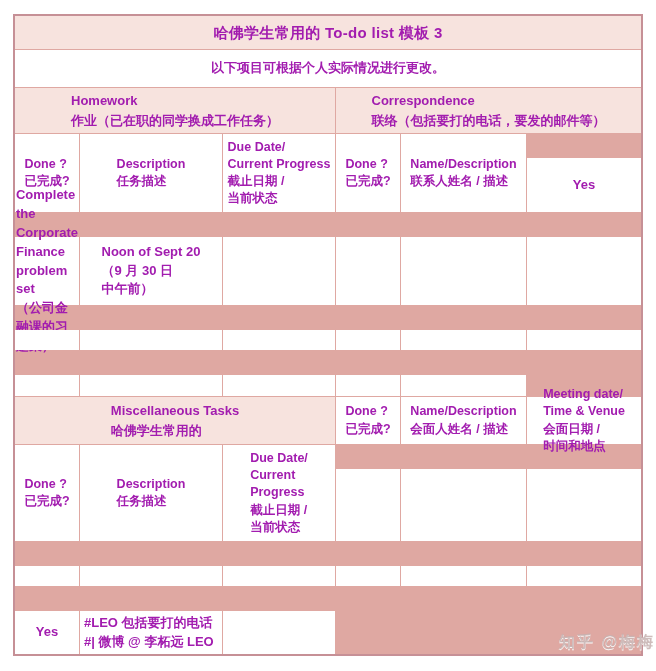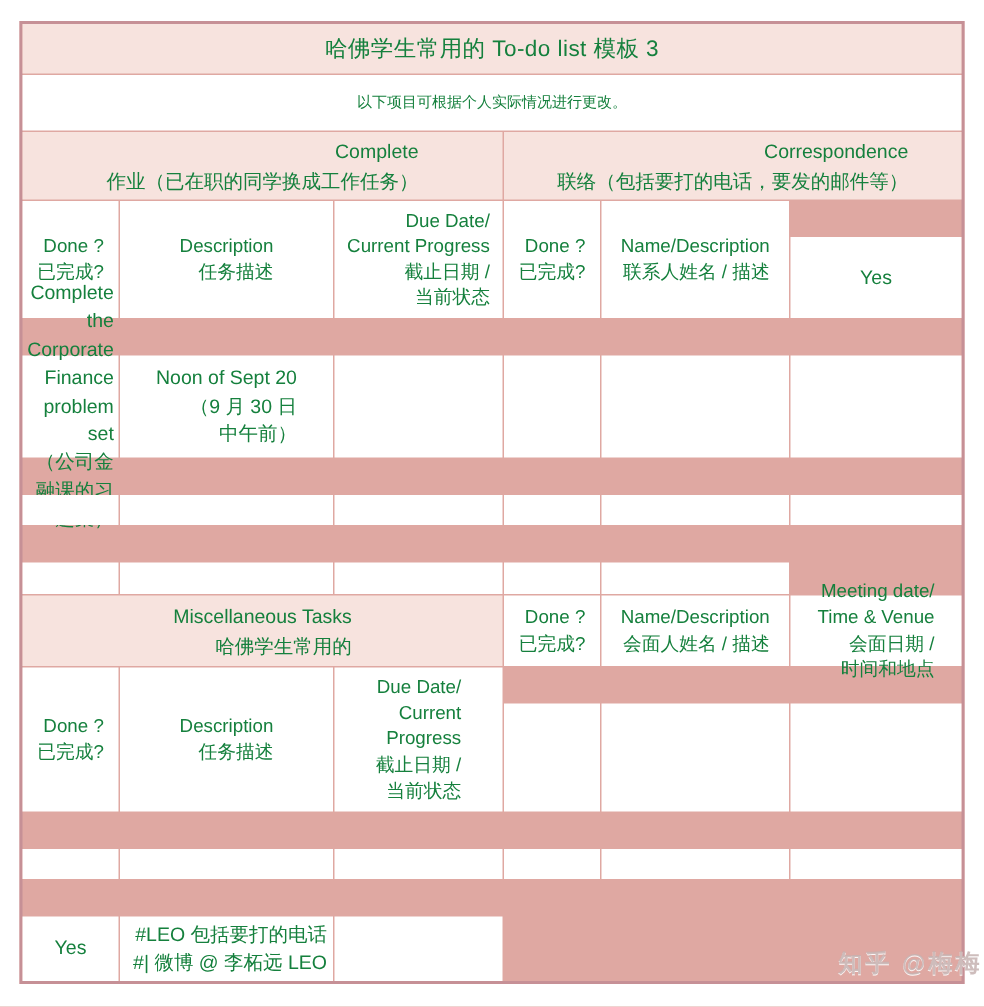--- a/index.html
+++ b/index.html
@@ -13,51 +13,51 @@
     display:grid;
     grid-template-columns:64px 142px 112px 64px 125px 114px;
     grid-template-rows:33px 37px 45px 78px 92px 44px 45px 47px 96px 44px 67px;
     gap:1px;
     background:#dfa8a2;            
     border:2px solid #c69096;      
   }
   .cell{
     background:#ffffff;
     display:flex;align-items:center;justify-content:center;
-    text-align:right;white-space:pre-line;
-    color:#15803d;font-weight:400;
+    text-align:left;white-space:pre-line;
+    color:#a21caf;font-weight:700;
     padding:2px 4px;box-sizing:border-box;
     line-height:1.4;
   }
   .pink{background:#f7e3de;}
   .span3{grid-column:span 3;}
   .span6{grid-column:1 / -1;}
   .title{font-size:15px;letter-spacing:.3px;}
-  .note{font-size:10px;}
+  .note{font-size:13px;}
   .sec{font-size:13px;line-height:1.5;}
   .colhead{font-size:12.5px;line-height:1.38;padding:2px 2px;}
   .body{font-size:13px;line-height:1.45;margin-top:24px;}
   .watermark{
     position:absolute;right:1px;top:632px;
     font-size:16px;font-weight:700;letter-spacing:2px;
     color:rgba(198,178,176,0.85);
     text-shadow:0 1px 0 rgba(255,255,255,0.9);
     pointer-events:none;
   }
 </style>
 </head>
 <body>
 
 <div class="todo-table">
 
   <div class="cell pink title span6">哈佛学生常用的 To-do list 模板 3</div>
 
   <div class="cell note span6">以下项目可根据个人实际情况进行更改。</div>
 
-  <div class="cell pink sec span3">Complete
+  <div class="cell pink sec span3">Homework
 作业（已在职的同学换成工作任务）</div>
   <div class="cell pink sec span3">Correspondence
 联络（包括要打的电话，要发的邮件等）</div>
 
   <div class="cell colhead">Done ?
 已完成?</div>
   <div class="cell colhead">Description
 任务描述</div>
   <div class="cell colhead">Due Date/
 Current Progress

